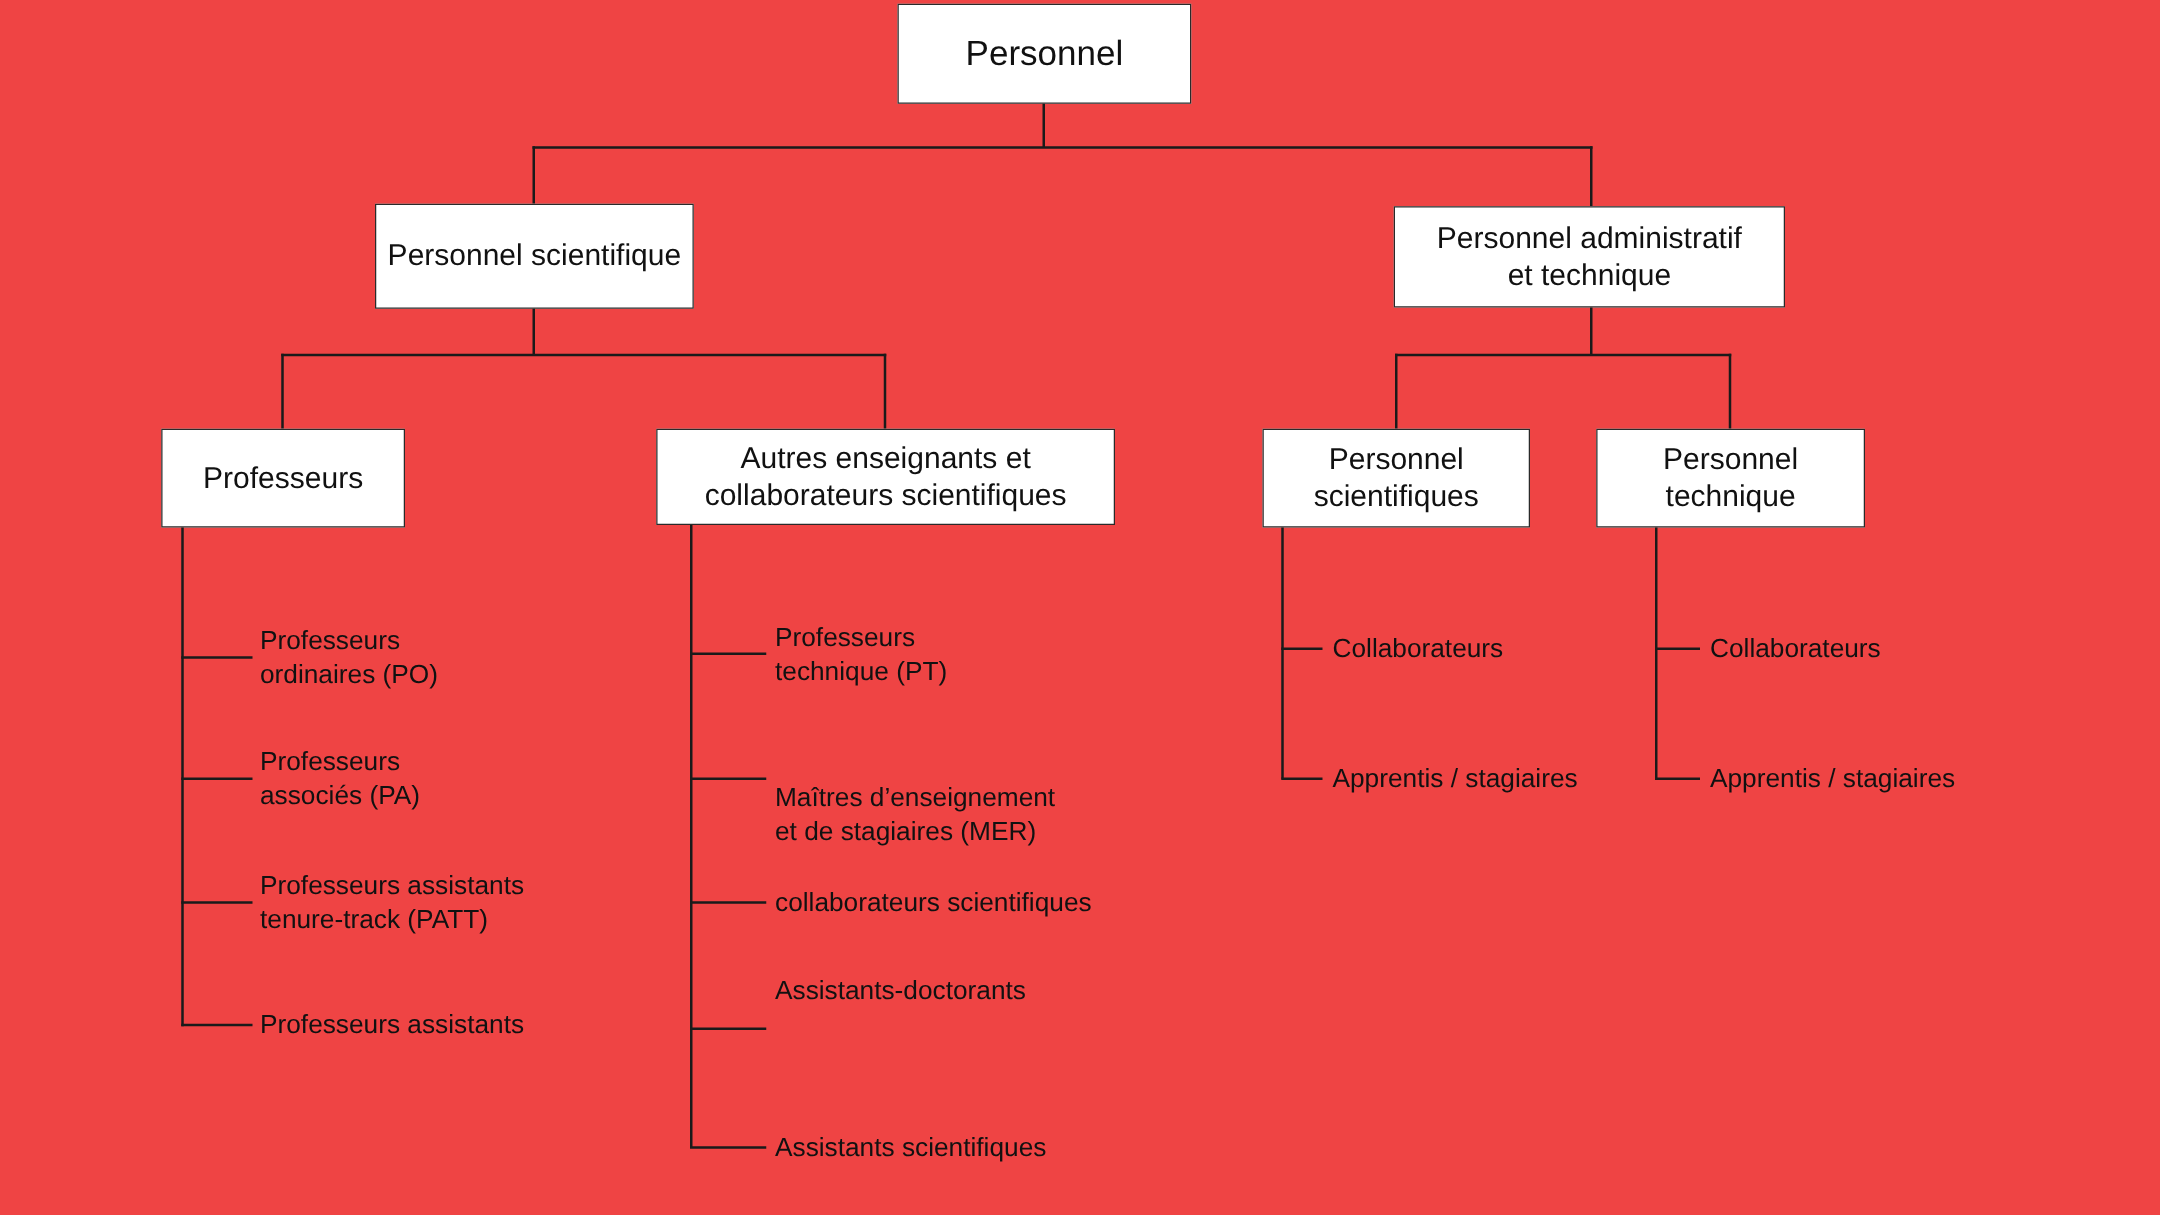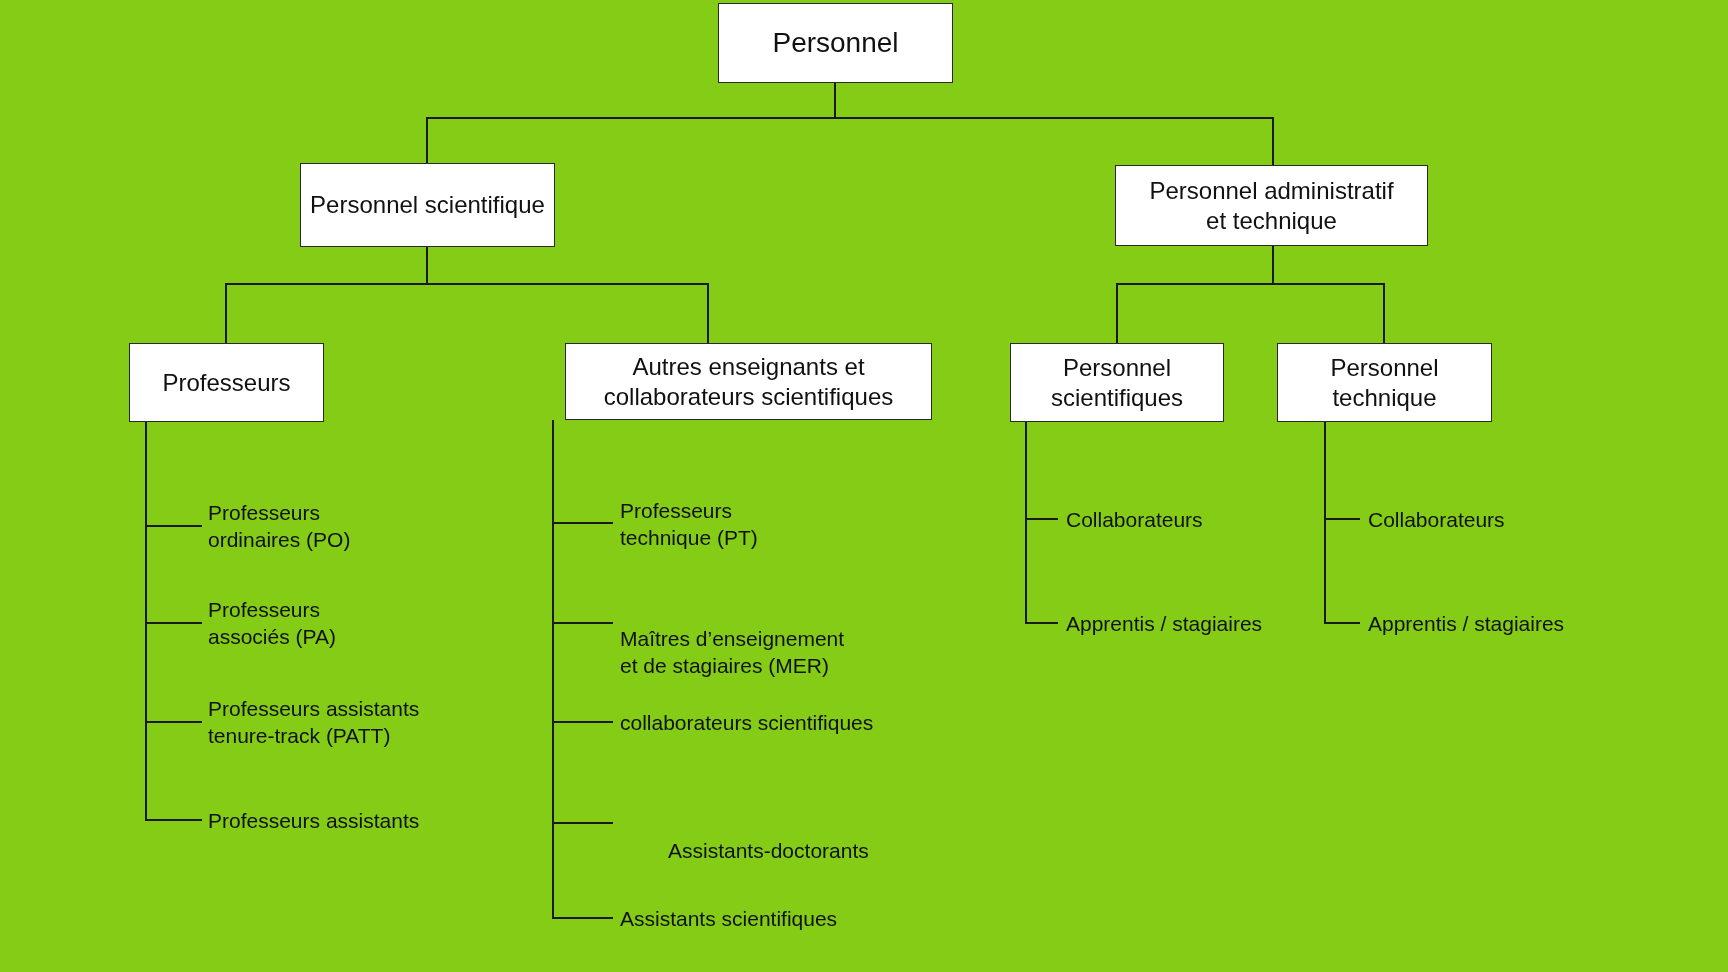--- a/index.html
+++ b/index.html
@@ -4,21 +4,21 @@
 <style>
   html, body {
     margin: 0;
     padding: 0;
     background: #ffffff;
   }
   #canvas {
     position: relative;
     width: 1728px;
     height: 972px;
-    background: #84cc16;
+    background: #ef4444;
     font-family: "Liberation Sans", "DejaVu Sans", sans-serif;
     color: #111111;
     overflow: hidden;
   }
   .node {
     position: absolute;
     box-sizing: border-box;
     border: 1.5px solid #2a2a2a;
     background: #ffffff;
     display: flex;
@@ -78,21 +78,21 @@
 
   <div class="vline" style="left:1272px; top:246px; height:38px;"></div>
   <div class="hline" style="left:1116px; top:283px; width:269px;"></div>
   <div class="vline" style="left:1116px; top:283px; height:60px;"></div>
   <div class="vline" style="left:1383px; top:283px; height:60px;"></div>
 
   <div class="node" style="left:129px; top:343px; width:195px; height:79px;">
     <div>Professeurs</div>
   </div>
 
-  <div class="node" style="left:525px; top:343px; width:367px; height:77px;margin-left:40px;">
+  <div class="node" style="left:525px; top:343px; width:367px; height:77px;">
     <div>Autres enseignants et</div>
     <div>collaborateurs scientifiques</div>
   </div>
 
   <div class="node" style="left:1010px; top:343px; width:214px; height:79px;">
     <div>Personnel</div>
     <div>scientifiques</div>
   </div>
 
   <div class="node" style="left:1277px; top:343px; width:215px; height:79px;">
@@ -133,21 +133,21 @@
     <div>Professeurs</div>
     <div>technique (PT)</div>
   </div>
   <div class="leaf" style="left:620px; top:652px;">
     <div>Maîtres d’enseignement</div>
     <div>et de stagiaires (MER)</div>
   </div>
   <div class="leaf" style="left:620px; top:722px;">
     <div>collaborateurs scientifiques</div>
   </div>
-  <div class="leaf" style="left:620px; top:850px;margin-left:48px;">
+  <div class="leaf" style="left:620px; top:793px;">
     <div>Assistants-doctorants</div>
   </div>
   <div class="leaf" style="left:620px; top:918px;">
     <div>Assistants scientifiques</div>
   </div>
 
   <div class="vline" style="left:1025px; top:422px; height:201px;"></div>
   <div class="hline" style="left:1025px; top:518px; width:33px;"></div>
   <div class="hline" style="left:1025px; top:622px; width:33px;"></div>
 

